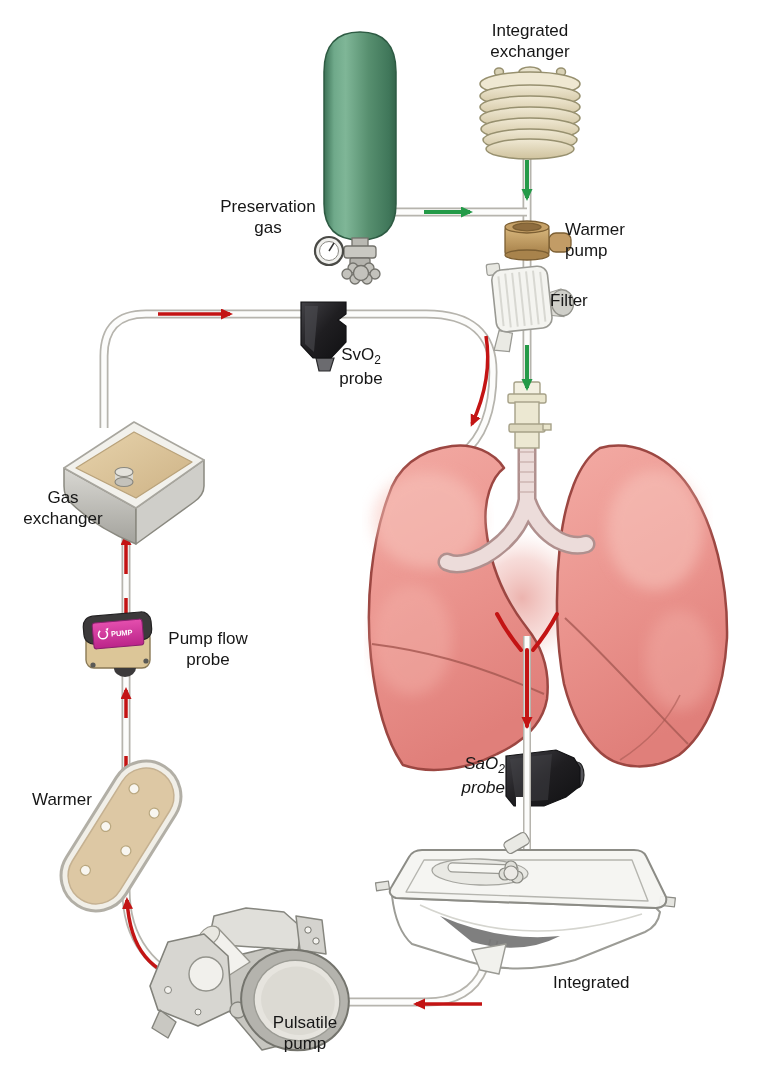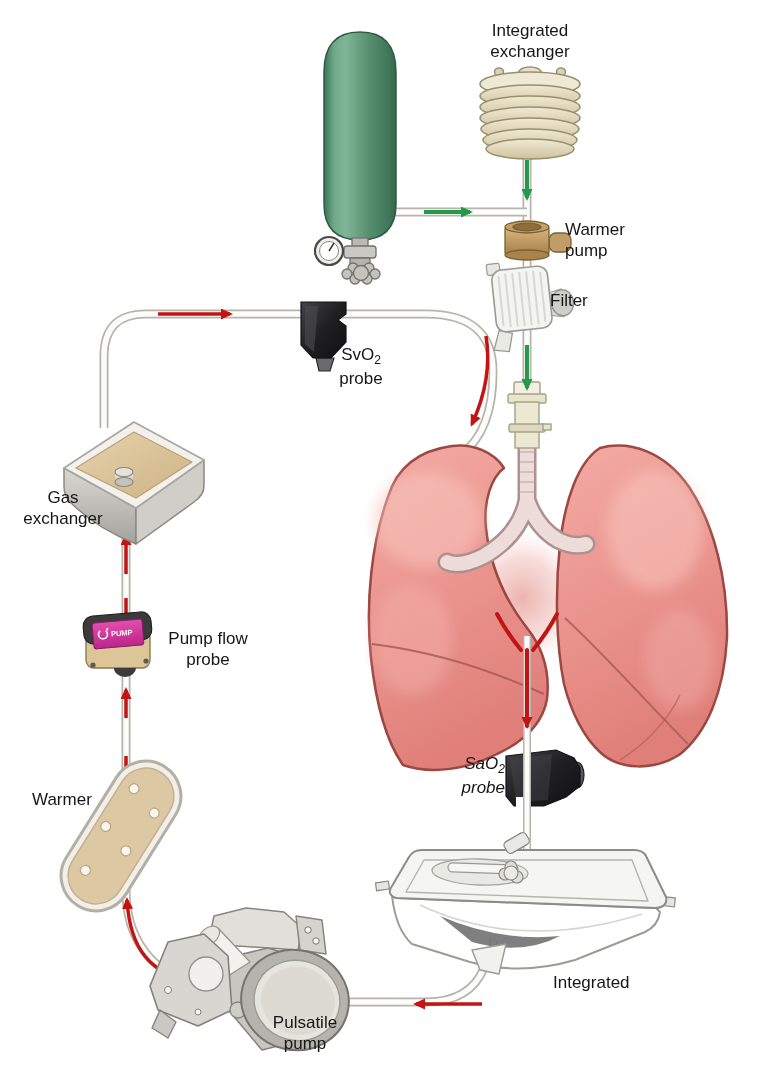--- a/index.html
+++ b/index.html
@@ -318,20 +318,24 @@
     <path d="M527,748 V812" stroke="#b6b4ad" stroke-width="8"></path>
     <path d="M527,748 V812" stroke="#fcfcfb" stroke-width="5"></path>
   </g>
 </svg>
 
 <div class="lbl c" style="left:455px;top:20px;width:150px">
   <div>Integrated</div>
   <div>exchanger</div>
 </div>
 
+<div class="lbl c" style="left:213px;top:196px;width:110px">
+  <div>Preservation</div>
+  <div>gas</div>
+</div>
 
 <div class="lbl" style="left:565px;top:219px">
   <div>Warmer</div>
   <div>pump</div>
 </div>
 
 <div class="lbl" style="left:550px;top:290px">
   <div>Filter</div>
 </div>
 

